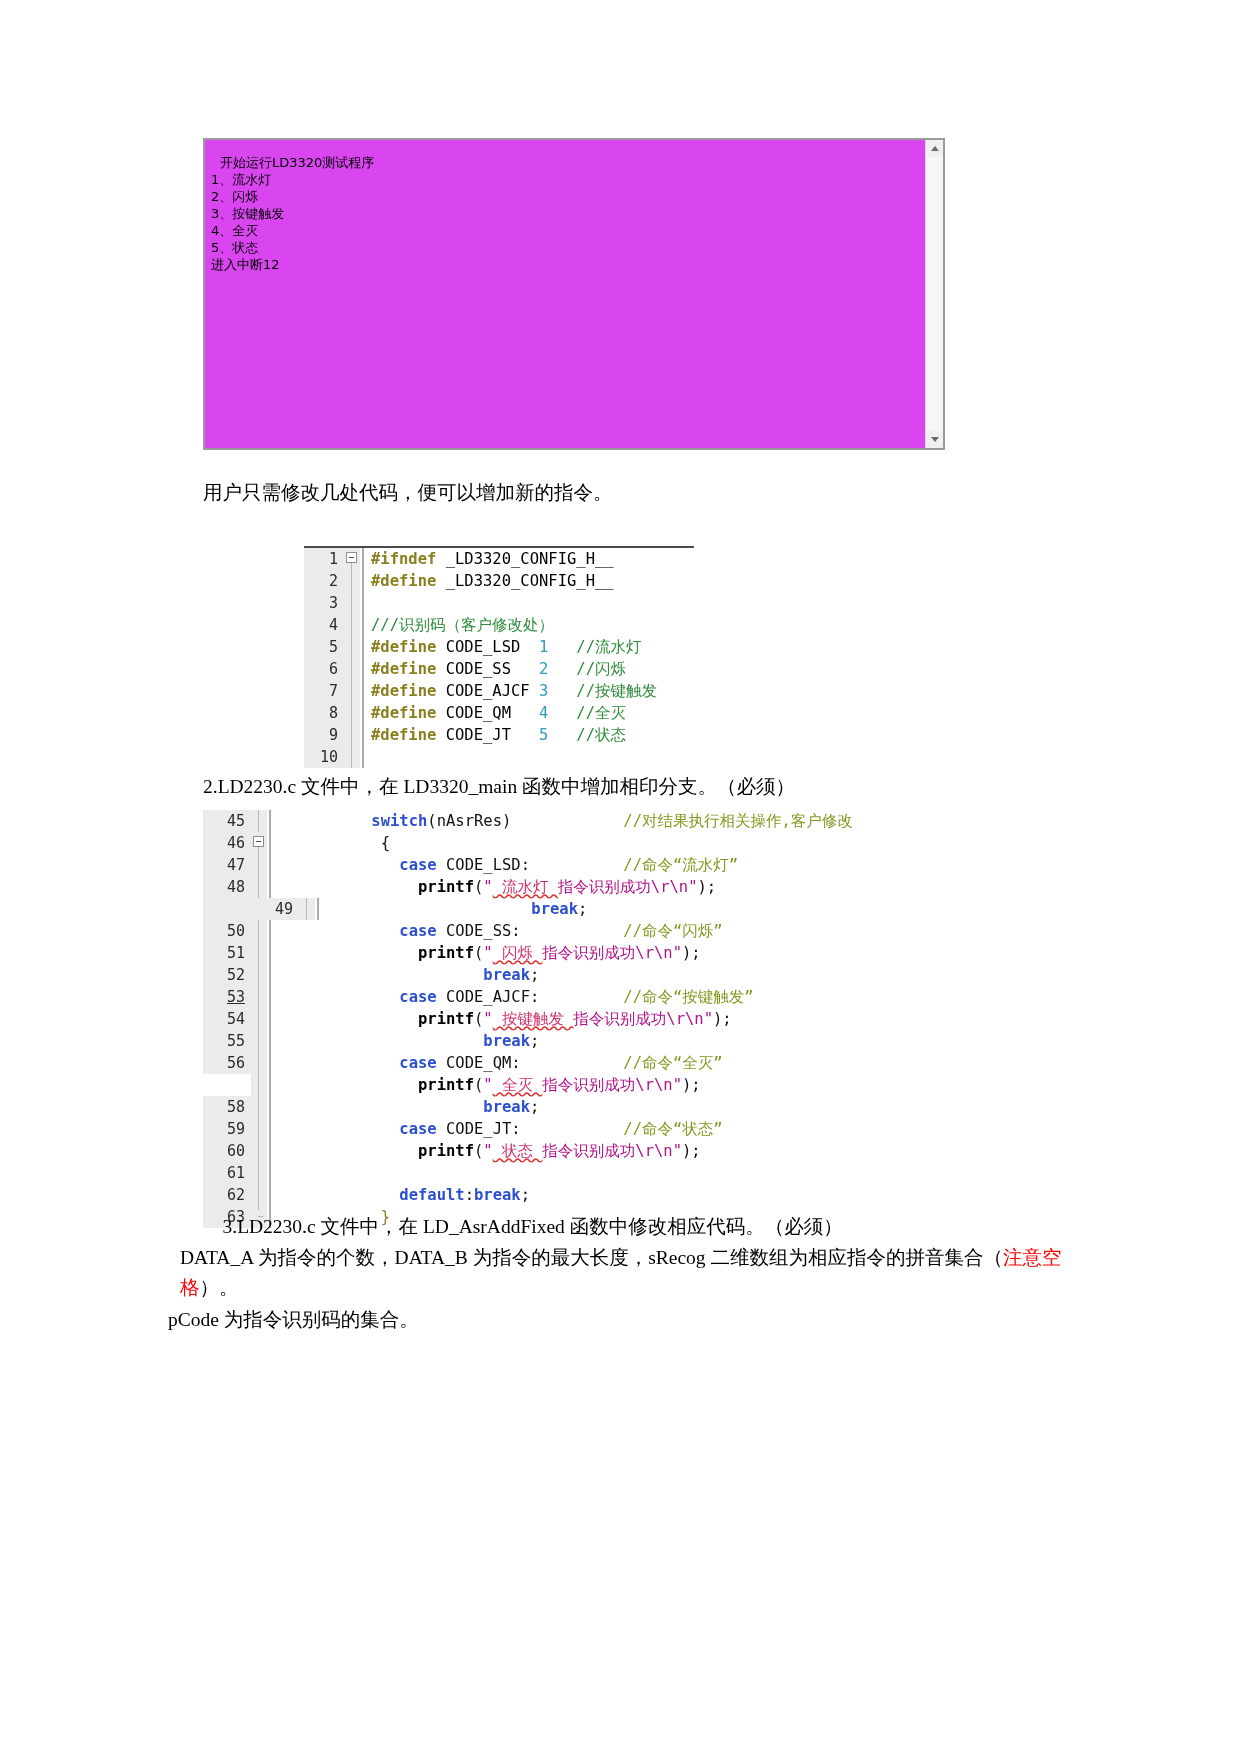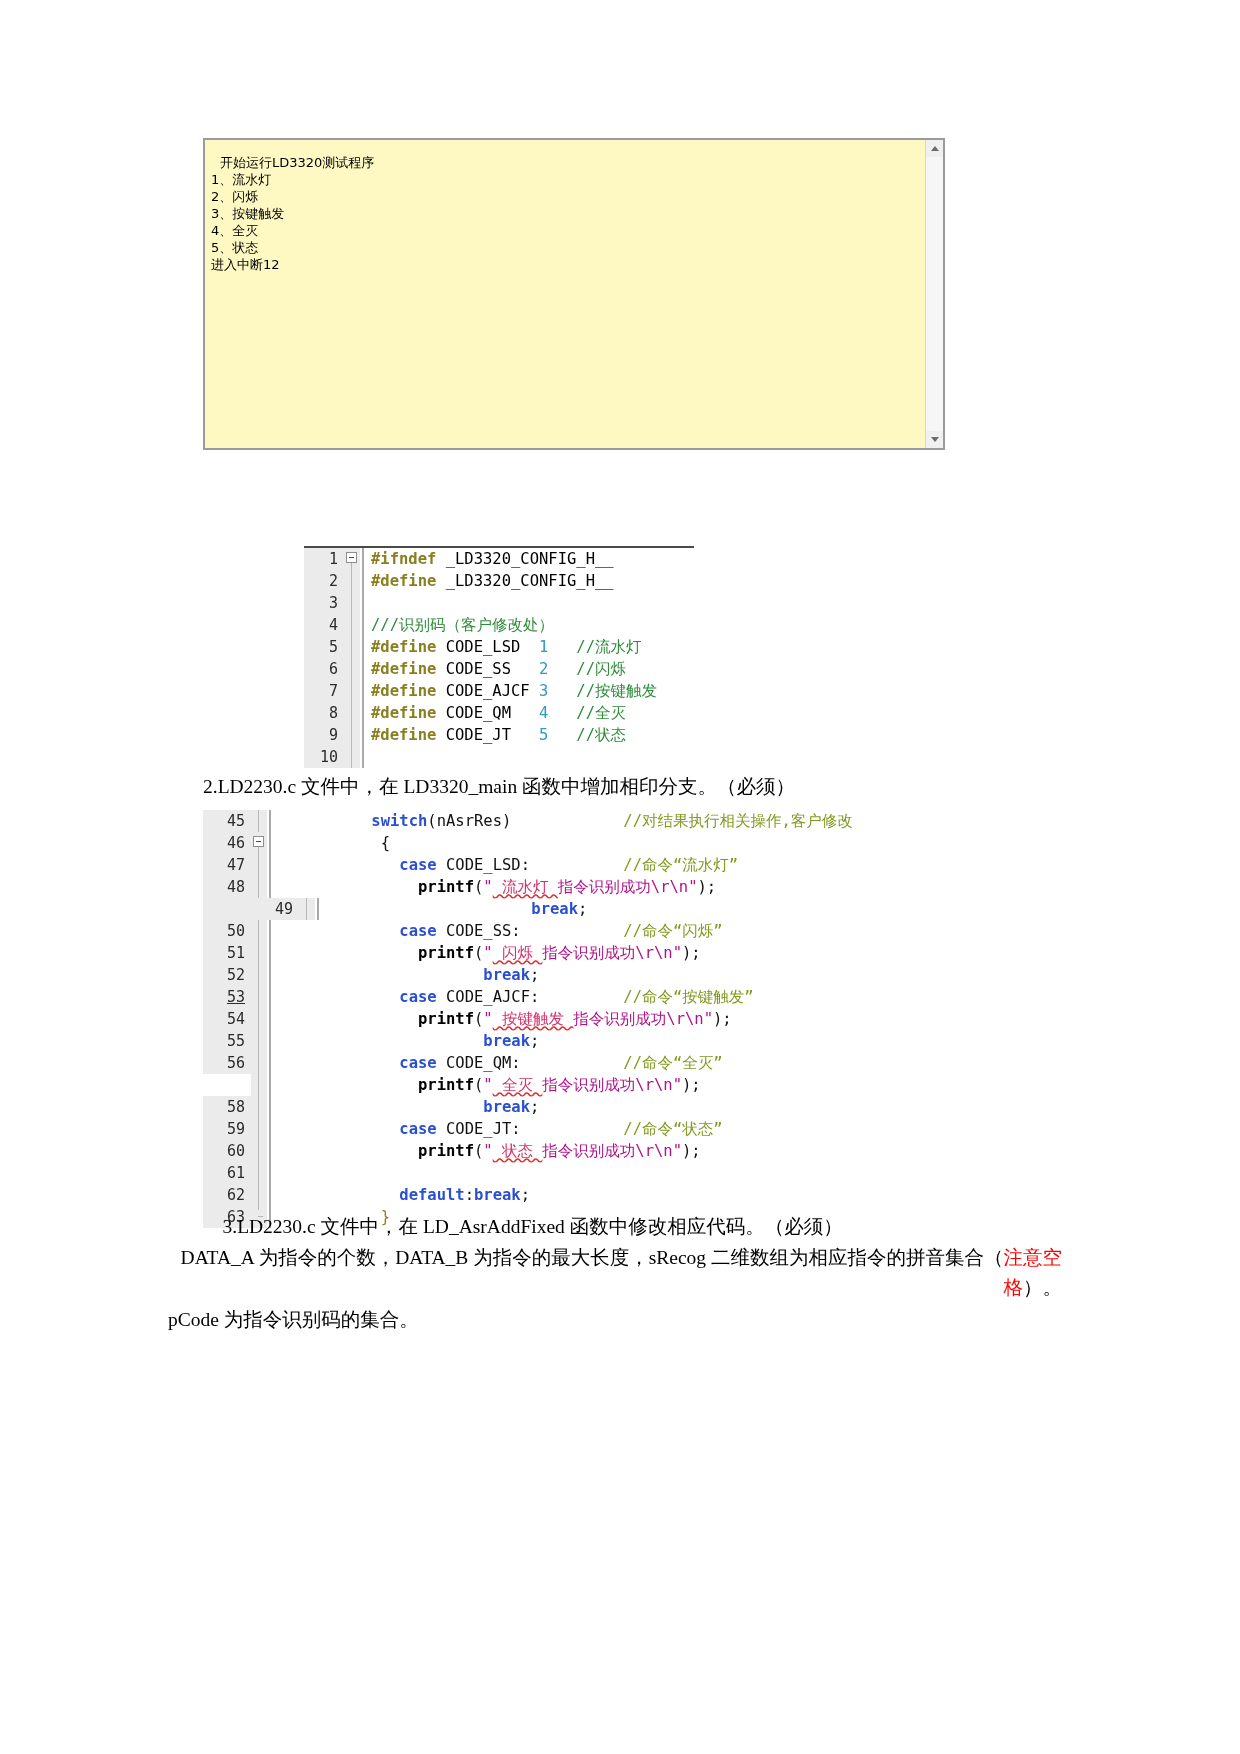--- a/index.html
+++ b/index.html
@@ -25,21 +25,21 @@
   }
 
   
   .terminal-wrap {
     position: absolute;
     left: 203px;
     top: 138px;
     width: 742px;
     height: 312px;
     border: 2px solid #9a9a9a;
-    background: #fef9c3;
+    background: #d946ef;
     box-sizing: border-box;
     display: flex;
     gap: 35px;
   }
   .terminal-body {
     flex: 1 1 auto;
     padding: 14px 0 0 6px;
     overflow: hidden;
     font-family: "DejaVu Sans", sans-serif;
   }
@@ -244,20 +244,21 @@
       <div class="sb-btn">
         <span class="sb-arrow up"></span>
       </div>
       <div class="sb-track"></div>
       <div class="sb-btn">
         <span class="sb-arrow down"></span>
       </div>
     </div>
   </div>
 
+  <div class="para" style="left:203px; top:478px; width:820px;">用户只需修改几处代码，便可以增加新的指令。</div>
 
 
   <div class="code-shot" style="left:304px; top:546px; width:390px;">
     <div class="top-rule"></div>
     <div class="code-rows" id="code-config-rows">
         <div class="code-row">
           <div class="gutter" style="width: 34px;">1</div>
           <div class="fold">
             <span class="box"></span>
             <span class="vline-half-bottom"></span>
@@ -496,17 +497,17 @@
             <span class="endtick"></span>
           </div>
           <div class="rail"></div>
           <div class="code-text"><span class="t-brace">           }</span></div>
         </div>
       </div>
   </div>
 
   <div class="para" style="left:203px; top:1212px; width:900px;">    3.LD2230.c 文件中，在 LD_AsrAddFixed 函数中修改相应代码。（必须）</div>
 
-  <div class="para" style="left:162px; top:1243px; width:900px;text-align:right;"><span>DATA_A 为指令的个数，DATA_B 为指令的最大长度，sRecog 二维数组为相应指令的拼音集合（</span><span class="red">注意空格</span><span>）。</span></div>
+  <div class="para" style="left:180px; top:1243px; width:900px;"><span>DATA_A 为指令的个数，DATA_B 为指令的最大长度，sRecog 二维数组为相应指令的拼音集合（</span><span class="red">注意空格</span><span>）。</span></div>
 
   <div class="para" style="left:168px; top:1305px; width:900px;">pCode 为指令识别码的集合。</div>
 
 </div>
 
 </body></html>

